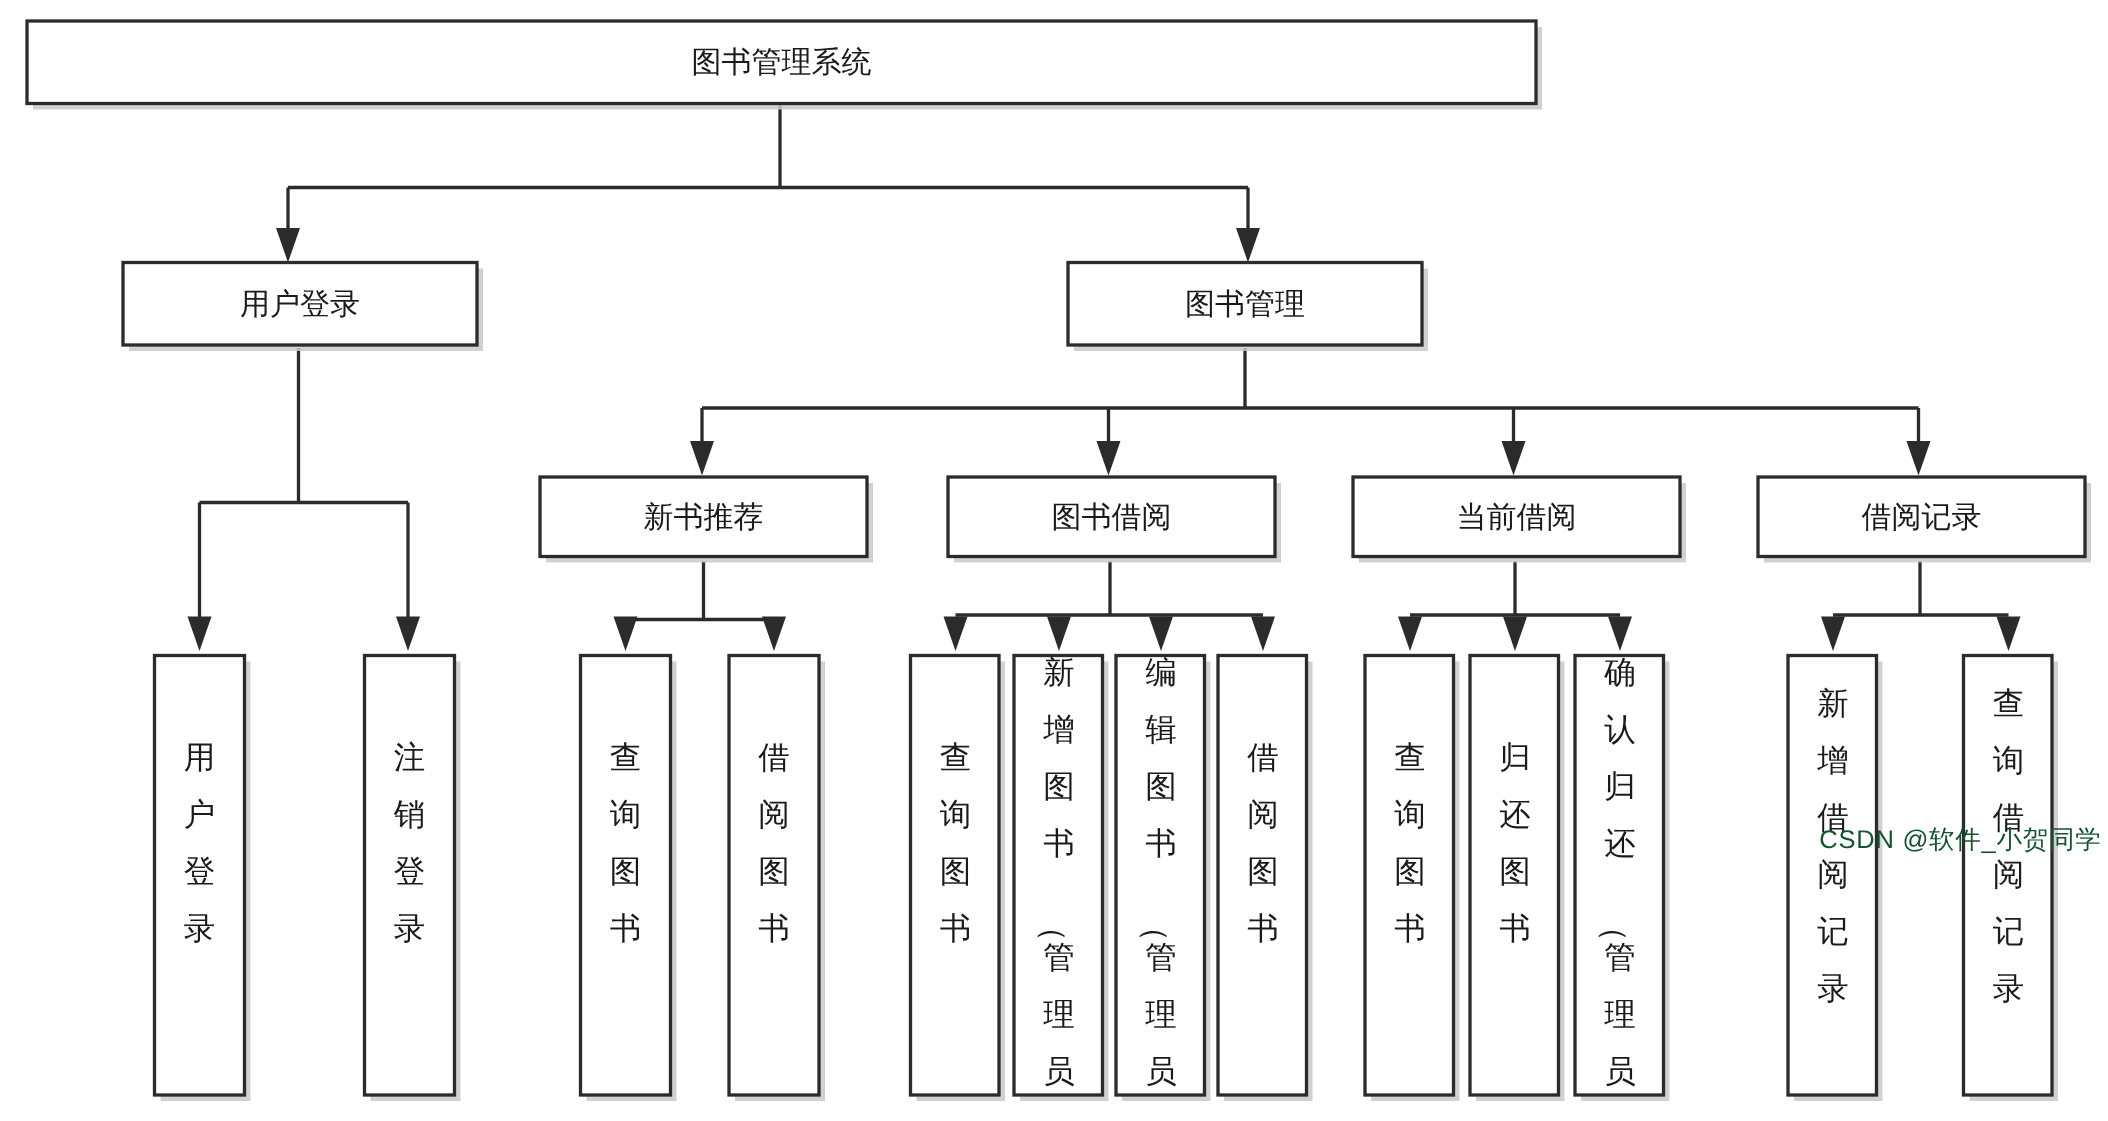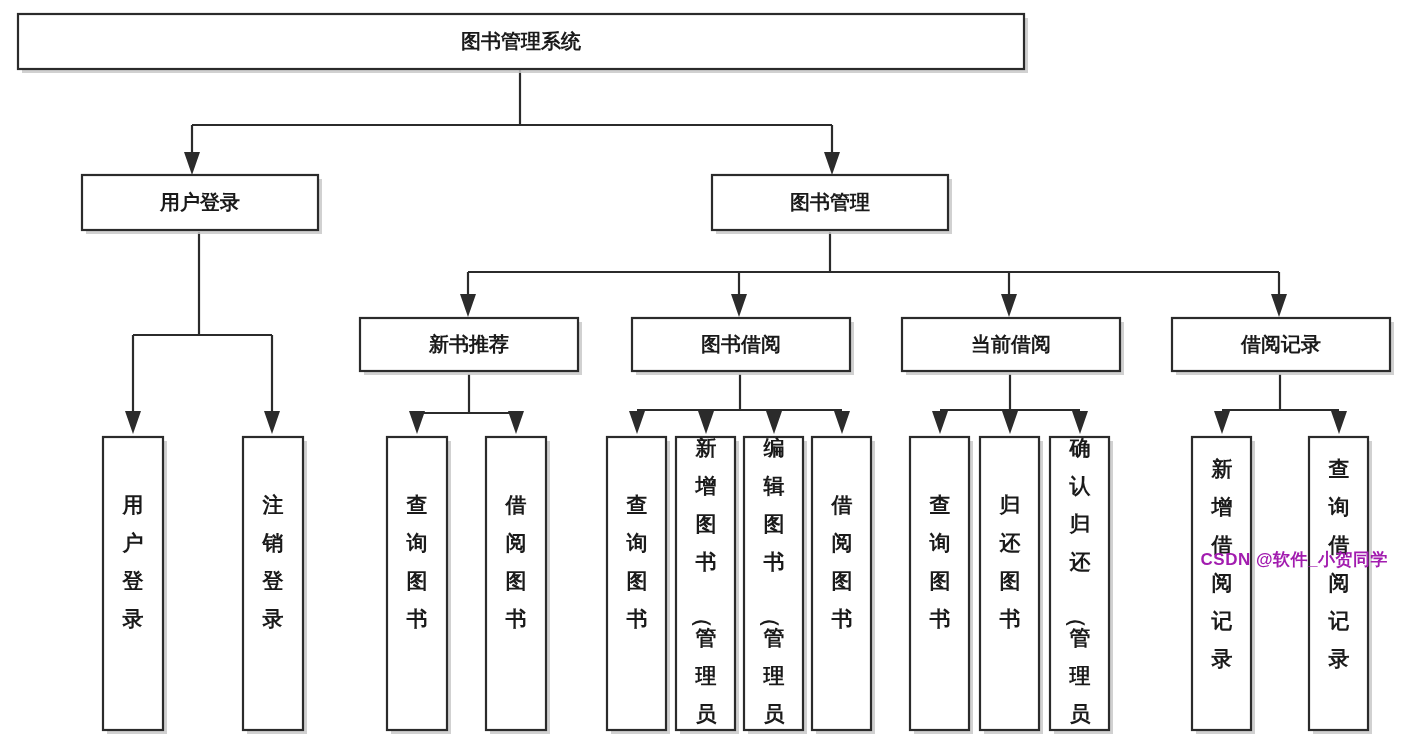--- a/index.html
+++ b/index.html
@@ -11,21 +11,20 @@
     width: 1405px;
     height: 747px;
     font-family: "Liberation Sans", "DejaVu Sans", sans-serif;
     overflow: hidden;
     position: relative;
   }
   #diagram-root {
     position: relative;
     width: 1405px;
     height: 577px;
-    font-weight: bold;
   }
   svg#flow-svg {
     position: absolute;
     left: 0;
     top: 0;
     width: 1405px;
     height: 747px;
     display: block;
   }
   .node-box {
@@ -55,25 +54,25 @@
     dominant-baseline: middle;
   }
   .node-label-vert {
     font-family: "Liberation Sans", "DejaVu Sans", sans-serif;
     font-size: 21px;
     fill: #1a1a1a;
     text-anchor: middle;
   }
   .watermark {
     position: absolute;
-    right: 17px;
+    right: 4px;
     bottom: 6px;
     font-family: "Liberation Sans", "DejaVu Sans", sans-serif;
     font-size: 17px;
-    color: #a21caf;
+    color: #14532d;
     letter-spacing: 0.5px;
     white-space: nowrap;
     user-select: none;
   }
 </style>
 </head>
 <body>
 
 <div id="diagram-root">
 

